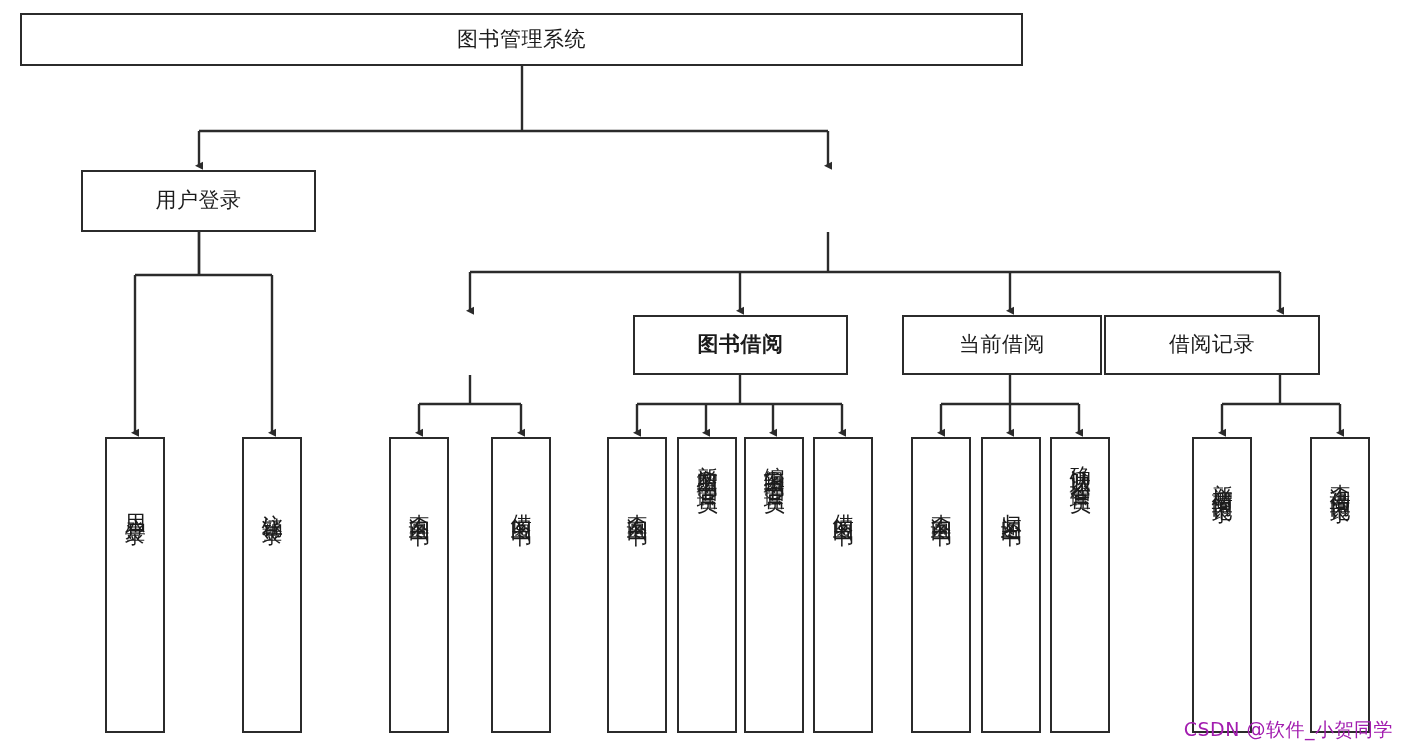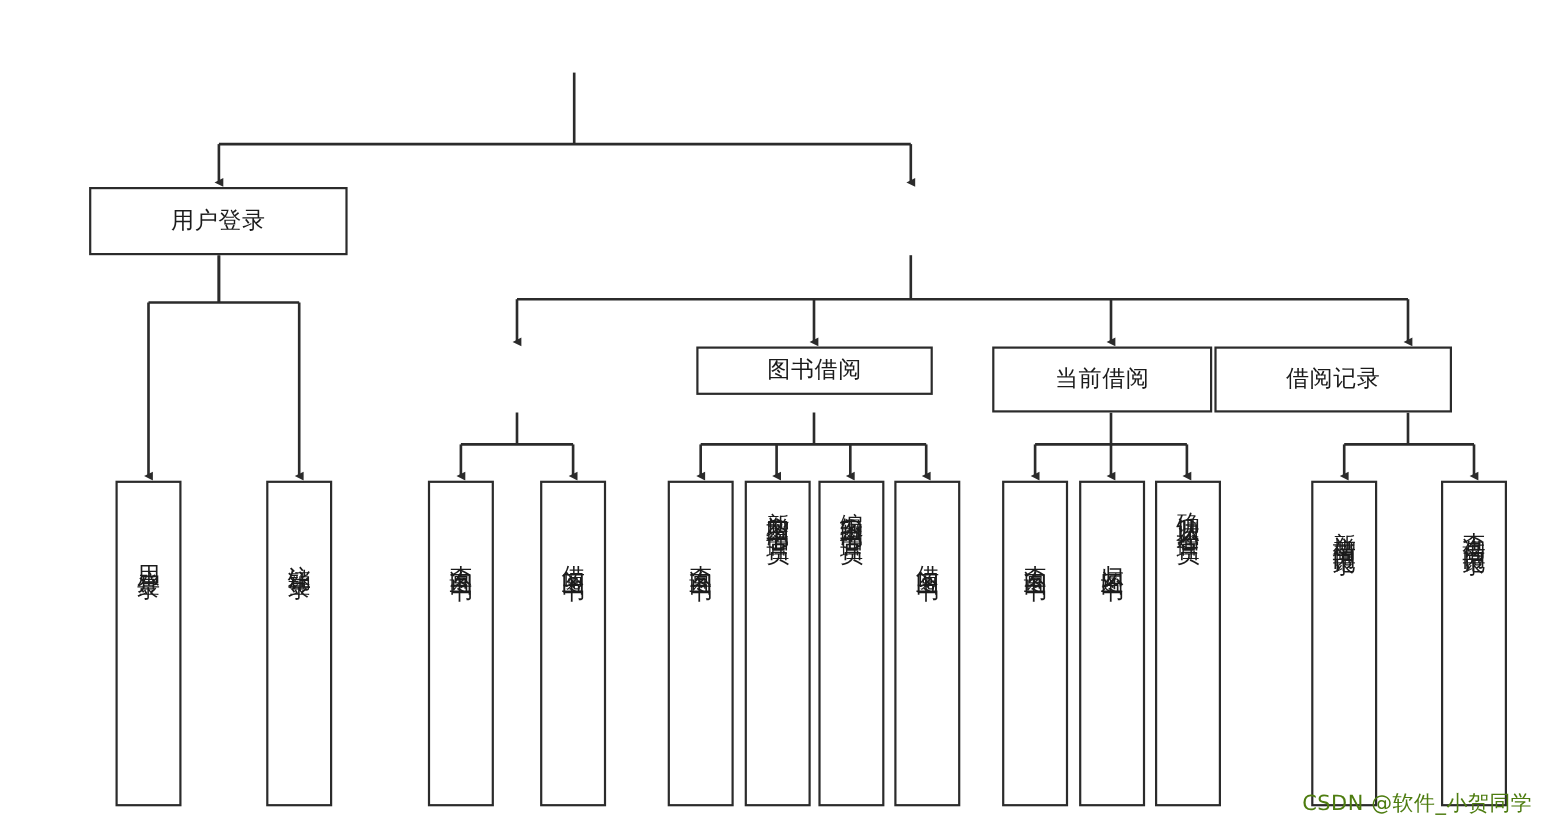--- a/index.html
+++ b/index.html
@@ -55,21 +55,21 @@
     max-height:100%;
   }
   .node.leaf.mid .label{ margin-top:52px; }
   .node.leaf.mid3 .label{ margin-top:22px; }
   .node.leaf.top .label{ margin-top:4px; }
   .watermark{
     position:absolute;
     right:12px;
     bottom:4px;
     font-size:19px;
-    color:#4d7c0f;
+    color:#a21caf;
     letter-spacing:0.5px;
     z-index:3;
     white-space:nowrap;
     user-select:none;
   }
 </style>
 </head>
 <body>
 
 <div id="canvas">
@@ -119,26 +119,29 @@
       <path d="M1010,404 L1010,433" marker-end="url(#arrow)"></path>
       <path d="M1079,404 L1079,433" marker-end="url(#arrow)"></path>
 
       <path d="M1280,375 L1280,404"></path>
       <path d="M1222,404 L1340,404"></path>
       <path d="M1222,404 L1222,433" marker-end="url(#arrow)"></path>
       <path d="M1340,404 L1340,433" marker-end="url(#arrow)"></path>
     </g>
   </svg>
 
+  <div class="node" style="left:20px;top:13px;width:1003px;height:53px;">
+    <span class="label">图书管理系统</span>
+  </div>
 
   <div class="node" style="left:81px;top:170px;width:235px;height:62px;">
     <span class="label">用户登录</span>
   </div>
 
-  <div class="node" style="left:633px;top:315px;width:215px;height:44px;">
+  <div class="node" style="left:633px;top:315px;width:215px;height:60px;font-weight:bold;">
     <span class="label">图书借阅</span>
   </div>
   <div class="node" style="left:902px;top:315px;width:200px;height:60px;text-align:center;">
     <span class="label">当前借阅</span>
   </div>
   <div class="node" style="left:1104px;top:315px;width:216px;height:60px;">
     <span class="label">借阅记录</span>
   </div>
 
   <div class="node leaf mid" style="left:105px;top:437px;width:60px;height:296px;">

